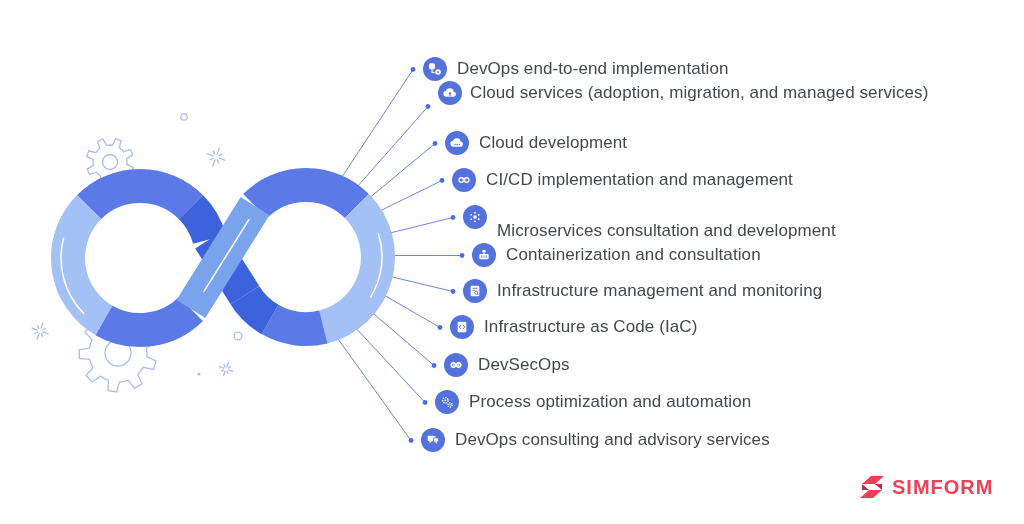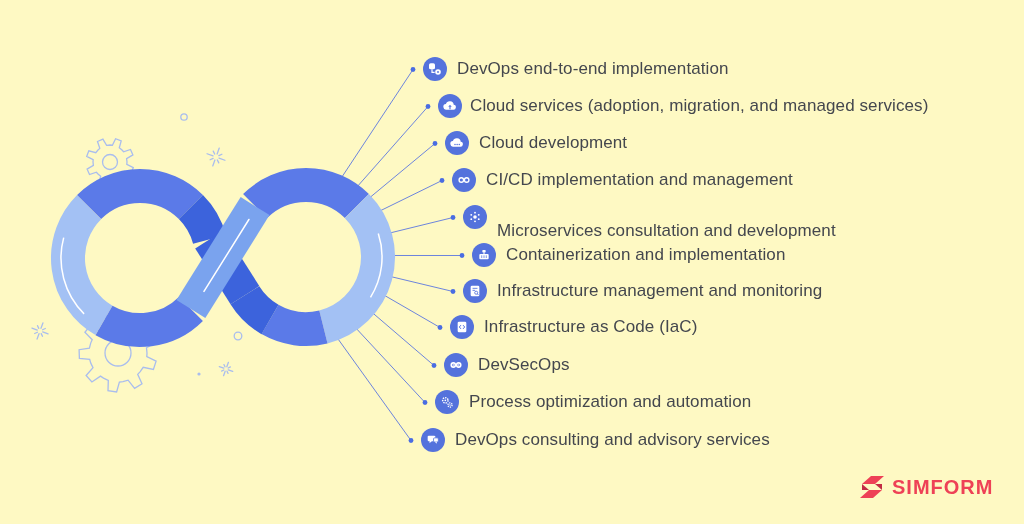--- a/index.html
+++ b/index.html
@@ -20,21 +20,21 @@
   }
   #logo{position:absolute;left:856px;top:471px;display:flex;align-items:center;gap:4px;}
   #logo svg{width:32px;height:32px;display:block;}
   #logo .logo-text{
     font-size:20px;font-weight:700;letter-spacing:1px;line-height:32px;
   }
 </style>
 </head>
 <body>
 
-<div id="stage" style="background: #fef9c3;">
+<div id="stage" style="background: #ffffff;">
   <svg id="scene" width="1024" height="524" viewBox="0 0 1024 524">
       <g fill="none" stroke="#a9bdee" stroke-width="1.3">
         <path d="M127.0 162.0L126.8 164.4L133.3 167.6L131.2 173.2L124.2 171.3L122.0 174.0L120.2 175.6L122.5 182.5L117.1 184.9L113.4 178.6L110.0 179.0L107.6 178.8L104.4 185.3L98.8 183.2L100.7 176.2L98.0 174.0L96.4 172.2L89.5 174.5L87.1 169.1L93.4 165.4L93.0 162.0L93.2 159.6L86.7 156.4L88.8 150.8L95.8 152.7L98.0 150.0L99.8 148.4L97.5 141.5L102.9 139.1L106.6 145.4L110.0 145.0L112.4 145.2L115.6 138.7L121.2 140.8L119.3 147.8L122.0 150.0L123.6 151.8L130.5 149.5L132.9 154.9L126.6 158.6Z"></path>
         <circle cx="110" cy="162" r="7.5"></circle>
         <path d="M147.0 353.0L146.8 356.6L156.1 361.1L153.4 369.4L143.2 367.3L140.2 371.6L137.7 374.3L142.0 383.7L134.6 388.3L128.1 380.2L123.0 381.6L119.4 382.0L116.6 392.0L108.0 390.7L108.3 380.3L103.5 378.1L100.5 376.1L91.9 382.0L86.1 375.5L93.0 367.7L90.7 362.9L89.7 359.4L79.4 358.4L79.1 349.7L89.4 348.2L90.7 343.1L92.2 339.7L84.9 332.3L90.3 325.5L99.2 330.9L103.5 327.9L106.8 326.3L105.9 315.9L114.5 314.2L117.8 324.0L123.0 324.4L126.6 325.3L132.6 316.8L140.3 321.0L136.5 330.7L140.2 334.4L142.4 337.3L152.4 334.7L155.6 342.8L146.5 347.8Z"></path>
         <circle cx="118" cy="353" r="13"></circle>
       </g>
       <g stroke="#a9bdee" stroke-width="1.3" stroke-linecap="round">
         <line x1="219.00701638651492" y1="158.09446445864214" x2="224.92707989746614" y2="160.24919136159386"></line>
         <line x1="217.35237843757025" y1="159.90018491851728" x2="218.74701870131454" y2="162.89100061573822"></line>
@@ -113,21 +113,21 @@
         <span class="badge" style="background: rgb(84, 114, 220);">
           <svg viewBox="0 0 24 24" fill="#fff">
             <rect x="3" y="3.5" width="9" height="9" rx="2.5"></rect>
             <path d="M7.5 12.5v4.5h4" fill="none" stroke="#fff" stroke-width="1.8"></path>
             <circle cx="16.5" cy="16.5" r="4.2"></circle>
             <circle cx="16.5" cy="16.5" r="1.4" fill="#5472dc"></circle>
           </svg>
         </span>
         <span class="label" style="color: rgb(68, 71, 78);">DevOps end-to-end implementation</span>
       </div>
-      <div class="item" style="left: 438px; top: 94px; gap: 8px;">
+      <div class="item" style="left: 438px; top: 81px; gap: 8px;">
         <span class="badge" style="background: rgb(84, 114, 220);">
           <svg viewBox="0 0 24 24" fill="#fff">
             <path d="M6.5 17.5a4.2 4.2 0 0 1-.6-8.4 6 6 0 0 1 11.7 1.1 3.6 3.6 0 0 1-.9 7.3z"></path>
             <path d="M12 17v-4.6" stroke="#5472dc" stroke-width="1.7"></path>
             <path d="M9.4 13.2 12 10.2l2.6 3z" fill="#5472dc"></path>
           </svg>
         </span>
         <span class="label" style="color: rgb(68, 71, 78);">Cloud services (adoption, migration, and managed services)</span>
       </div>
       <div class="item" style="left: 445px; top: 131px;">
@@ -166,21 +166,21 @@
       </div>
       <div class="item" style="left: 472px; top: 243px;">
         <span class="badge" style="background: rgb(84, 114, 220);">
           <svg viewBox="0 0 24 24" fill="#fff">
             <rect x="5" y="10.5" width="14" height="8" rx="1.6"></rect>
             <rect x="9.5" y="4.5" width="5" height="3.6" rx="1"></rect>
             <path d="M12 8v2.5" stroke="#fff" stroke-width="1.6"></path>
             <path d="M8.6 12.5v4M12 12.5v4M15.4 12.5v4" stroke="#5472dc" stroke-width="1.1"></path>
           </svg>
         </span>
-        <span class="label" style="color: rgb(68, 71, 78);">Containerization and implementation</span>
+        <span class="label" style="color: rgb(68, 71, 78);">Containerization and consultation</span>
       </div>
       <div class="item" style="left: 463px; top: 279px;">
         <span class="badge" style="background: rgb(84, 114, 220);">
           <svg viewBox="0 0 24 24" fill="#fff">
             <rect x="5.5" y="4" width="13" height="16" rx="2"></rect>
             <path d="M8.3 8h7.4M8.3 11h4" stroke="#5472dc" stroke-width="1.3"></path>
             <circle cx="13.8" cy="14.6" r="2.3" fill="none" stroke="#5472dc" stroke-width="1.3"></circle>
             <path d="M15.5 16.3l1.8 1.8" stroke="#5472dc" stroke-width="1.3"></path>
           </svg>
         </span>

